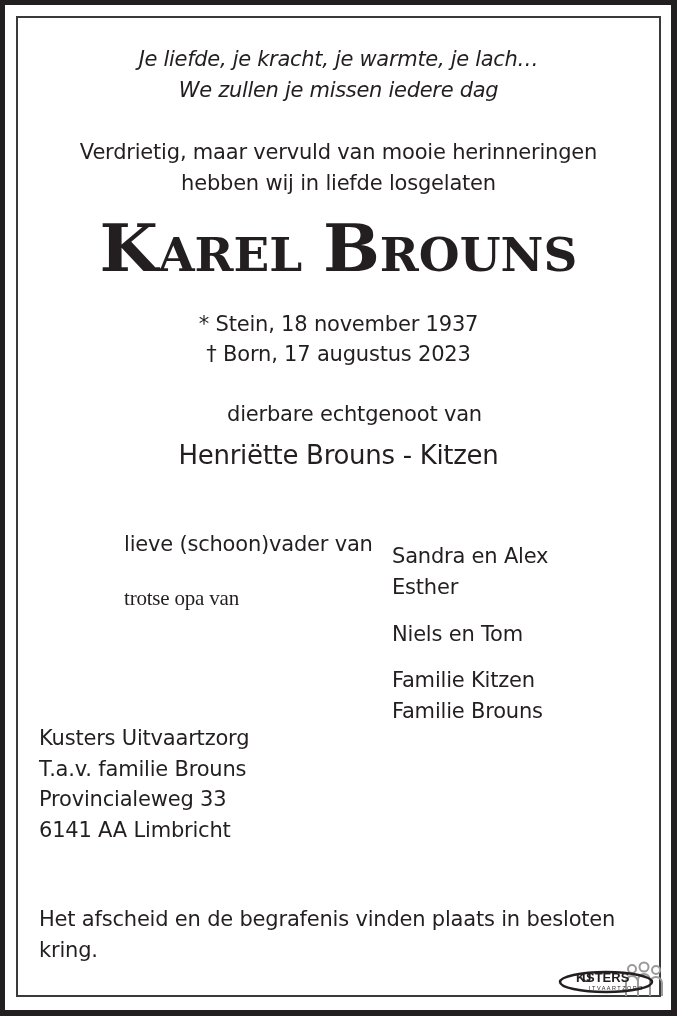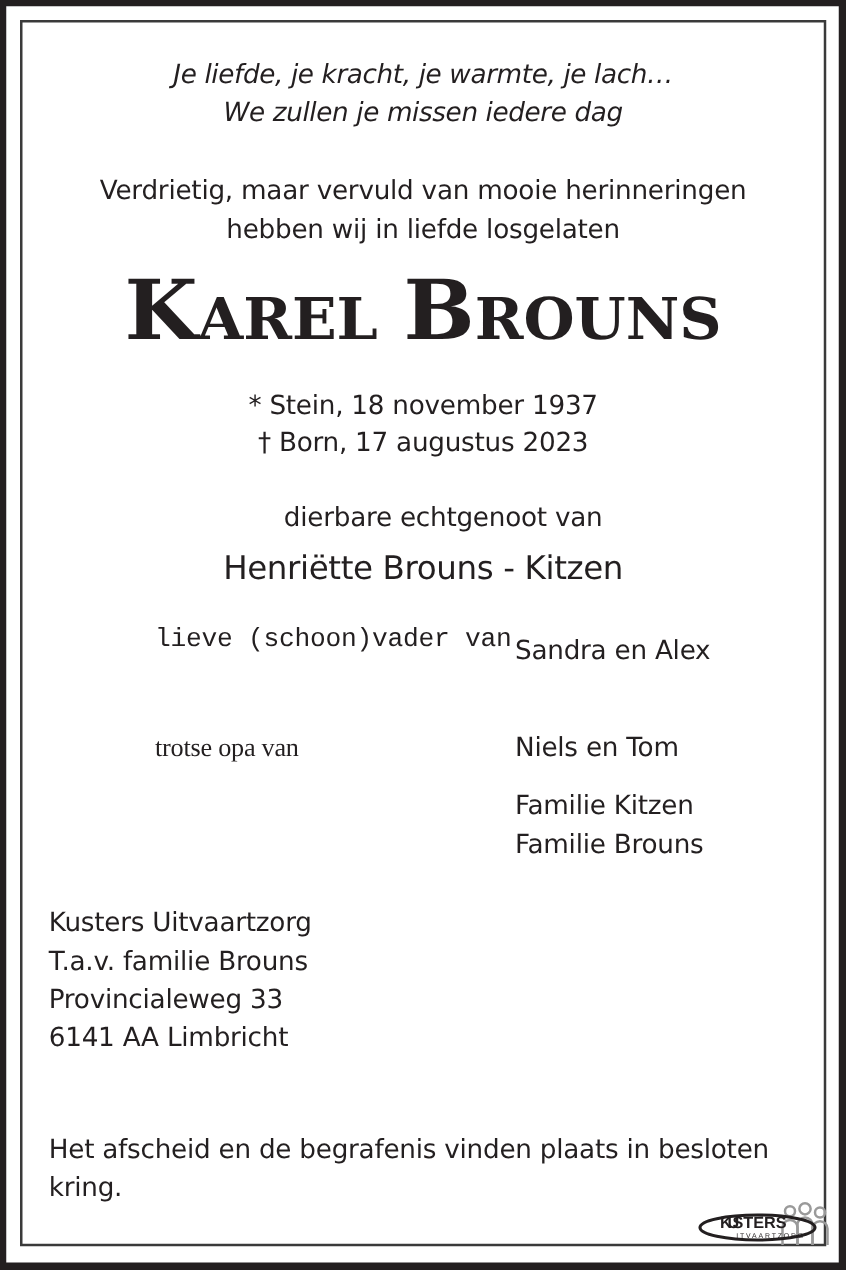--- a/index.html
+++ b/index.html
@@ -9,21 +9,21 @@
   .center { position:absolute; left:0; width:677px; text-align:center; }
   .verse { top:44px; font-style:italic; font-size:21px; line-height:31px; letter-spacing:-0.3px; }
   .intro { top:137px; font-size:21px; line-height:31px; letter-spacing:-0.2px; }
   .name { top:212px; font-family:"DejaVu Serif", serif; font-weight:bold; font-size:58px; line-height:72px; letter-spacing:0px; font-variant:small-caps; transform:scaleX(1.02); }
   .name .cap { font-size:66px; }
   .dates { top:309px; font-size:21px; line-height:30px; letter-spacing:-0.2px; }
   .spouse-label { top:399px; font-size:21px; line-height:30px; letter-spacing:-0.2px;padding-left:16px; }
   .spouse { top:437px; font-size:26px; line-height:36px; letter-spacing:-0.3px; }
   .rel { position:absolute; font-size:21px; line-height:31px; letter-spacing:-0.2px; }
   .rel-left { left:124px; }
-  .rel-right { left:412px; }
+  .rel-right { left:392px;margin-top:36px; }
   .address { position:absolute; left:39px; top:723px; font-size:21px; line-height:30.5px; letter-spacing:-0.2px; }
   .closing { position:absolute; left:39px; top:904px; width:610px; font-size:21px; line-height:31px; letter-spacing:-0.2px; }
   .logo { position:absolute; left:558px; top:960px; width:110px; height:40px; }
 </style>
 </head>
 <body>
 
 <div class="outer-frame"></div>
 <div class="inner-frame"></div>
 
@@ -43,23 +43,24 @@
 </div>
 
 <div class="center dates">
   <div>* Stein, 18 november 1937</div>
   <div>† Born, 17 augustus 2023</div>
 </div>
 
 <div class="center spouse-label">dierbare echtgenoot van</div>
 <div class="center spouse">Henriëtte Brouns - Kitzen</div>
 
-<div class="rel rel-left" style="top:497px;font-family:Liberation Mono, monospace;">lieve (schoon)vader van</div>
+<div class="rel rel-left" style="top:529px;">lieve (schoon)vader van</div>
 <div class="rel rel-right" style="top:505px;">
   <div>Sandra en Alex</div>
+  <div>Esther</div>
 </div>
 
 <div class="rel rel-left" style="top:583px;font-family:Liberation Serif, serif;">trotse opa van</div>
 <div class="rel rel-right" style="top:583px;">
   <div>Niels en Tom</div>
 </div>
 
 <div class="rel rel-right" style="top:629px;">
   <div>Familie Kitzen</div>
   <div>Familie Brouns</div>

